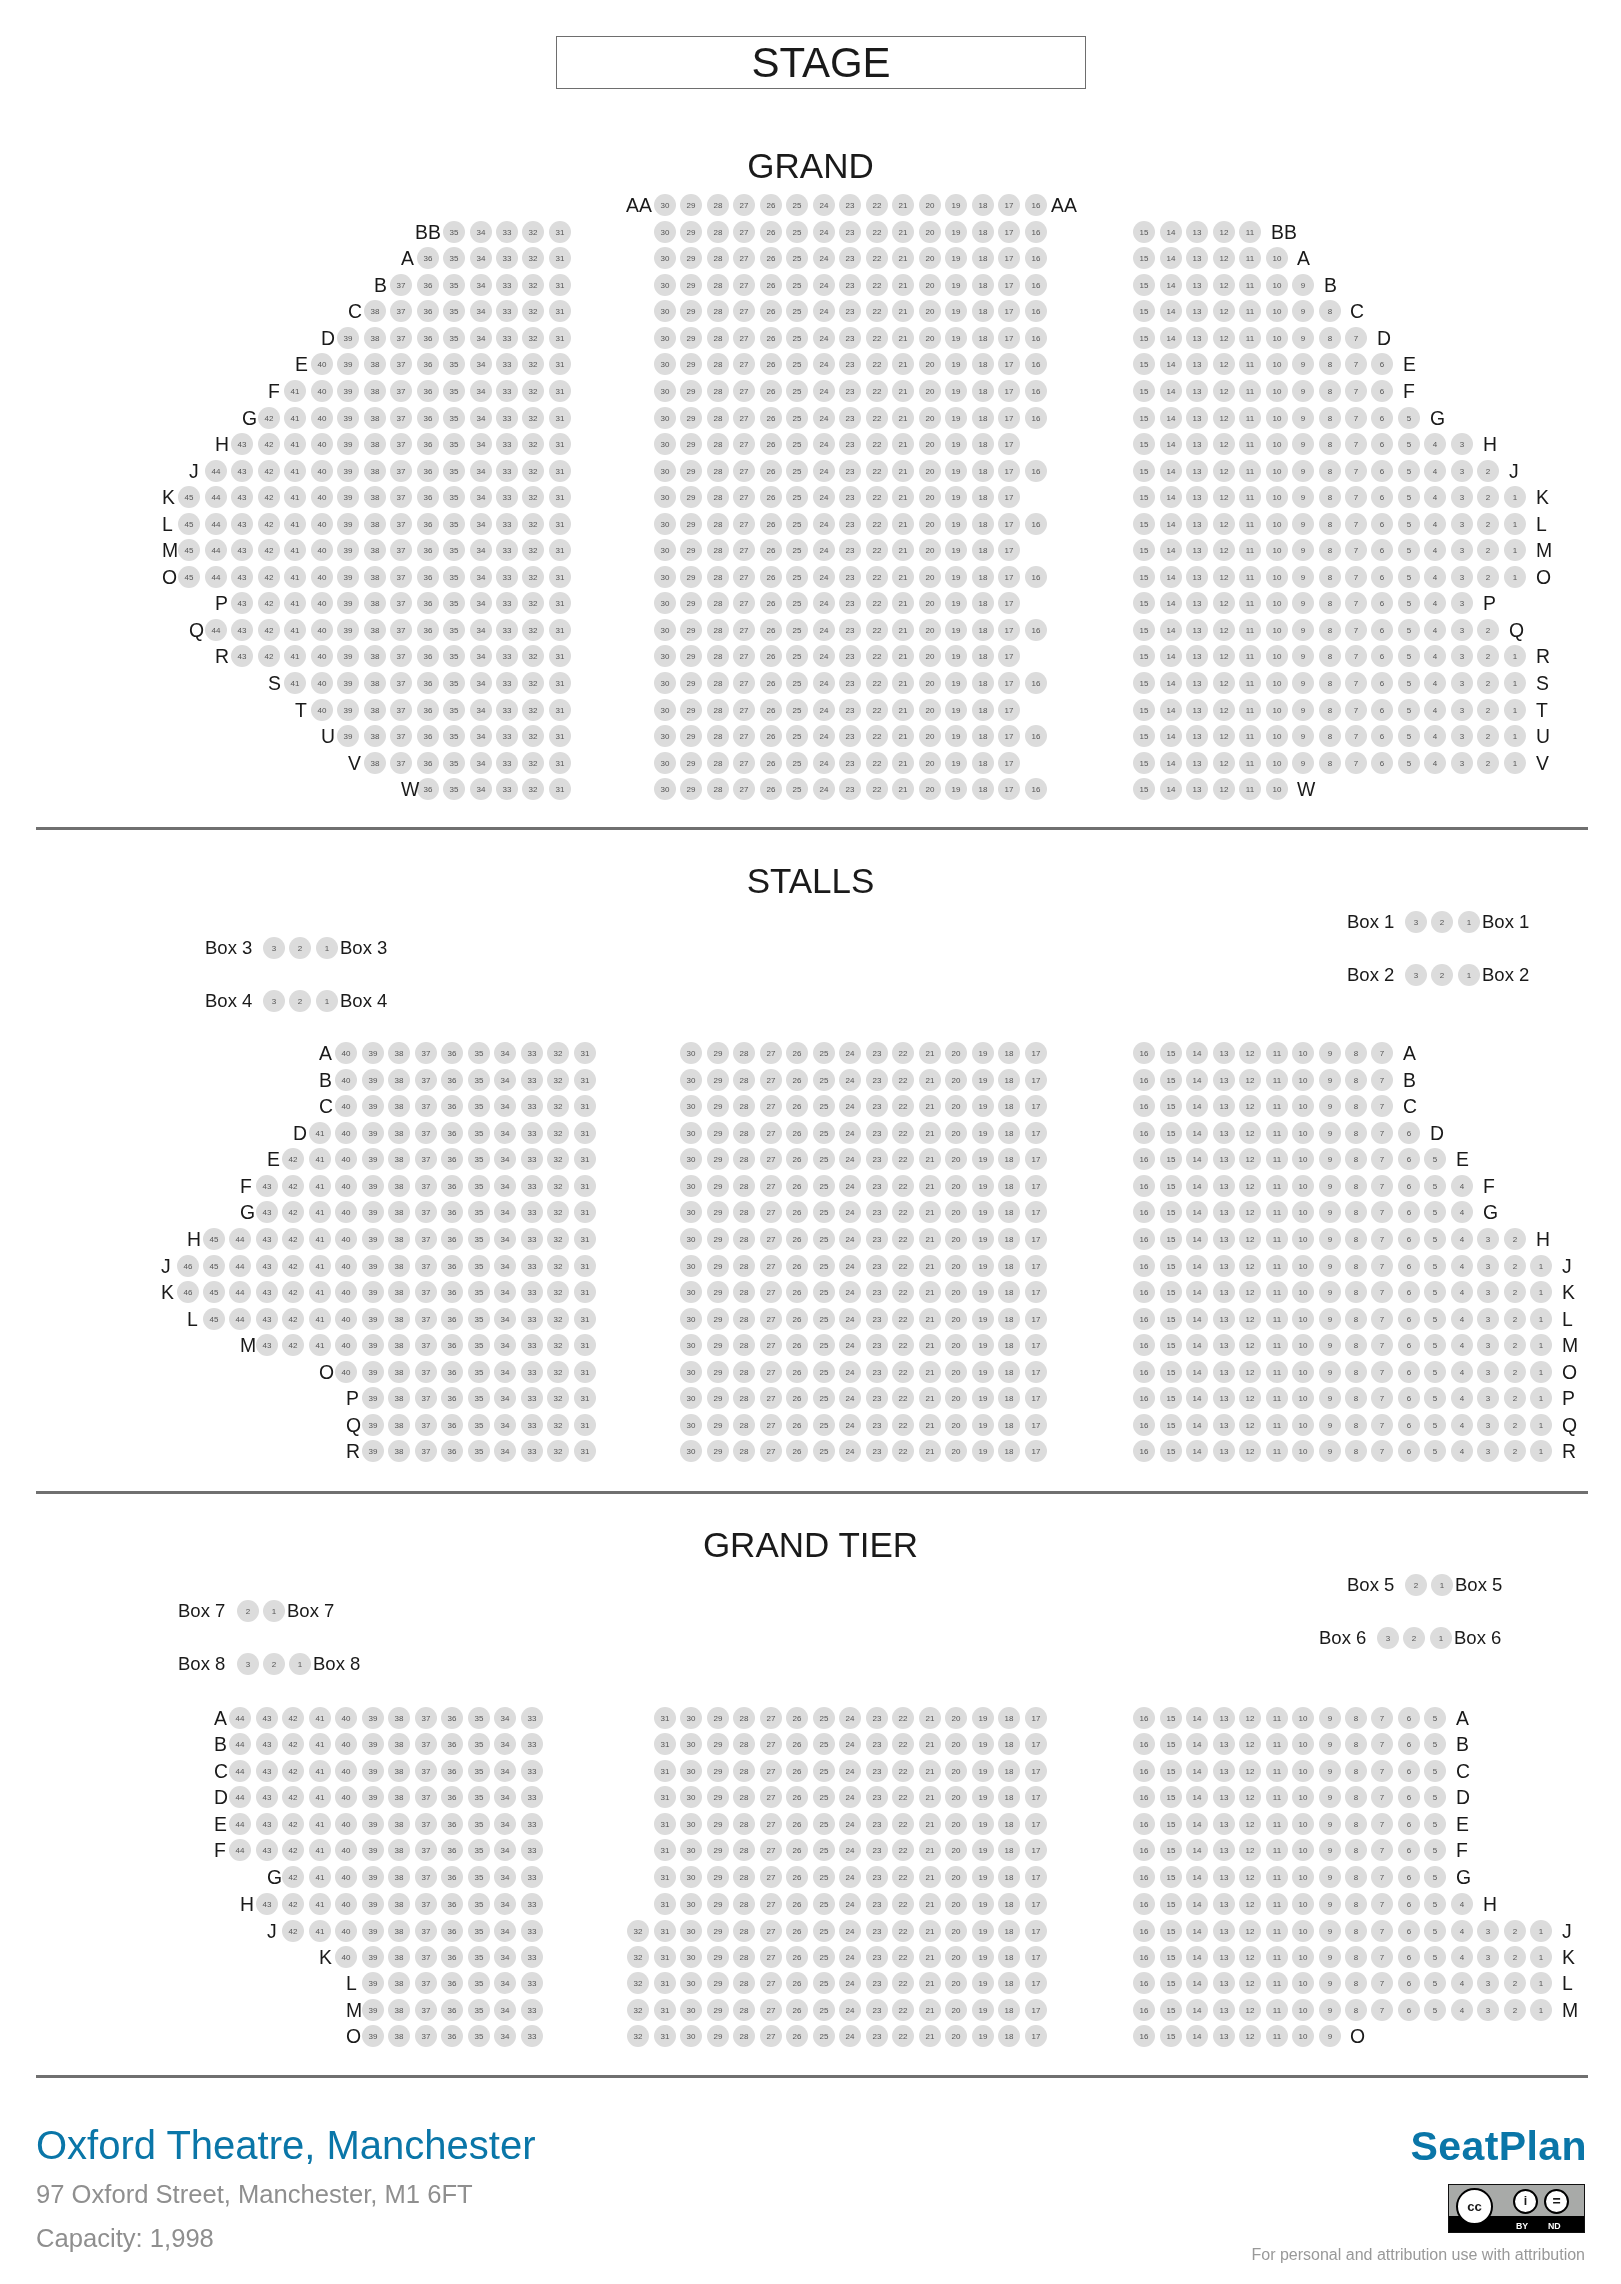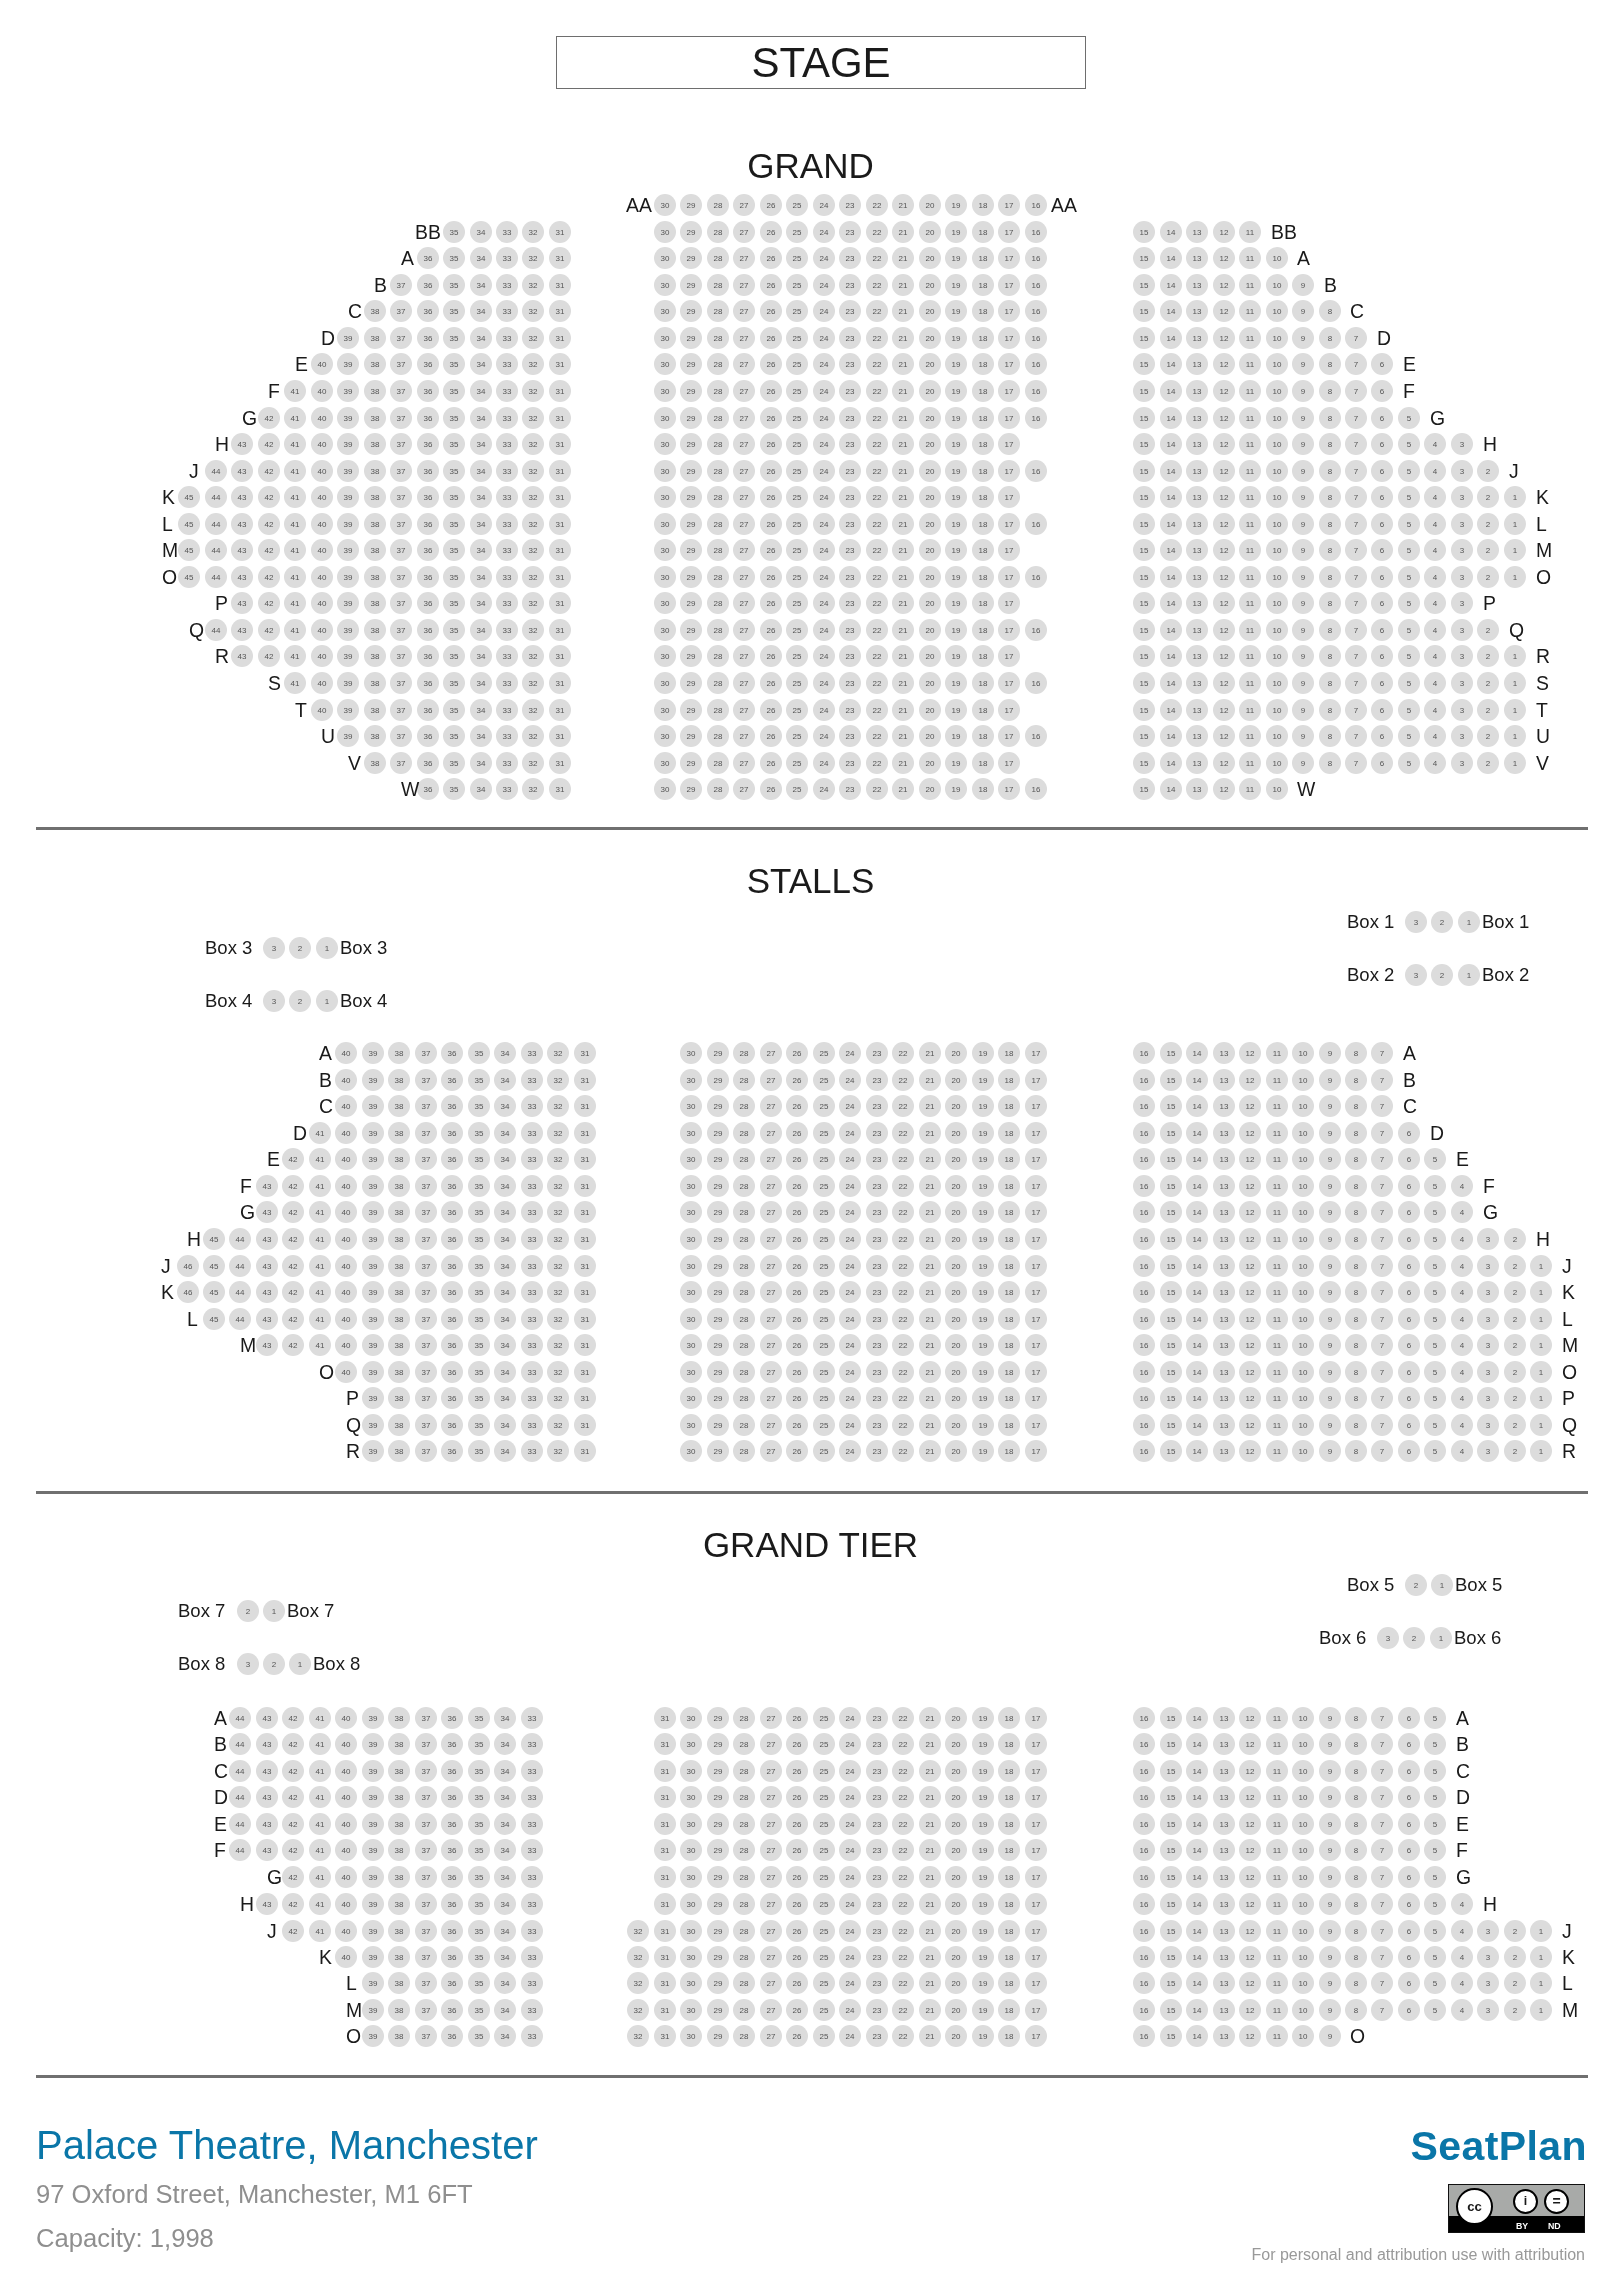--- a/index.html
+++ b/index.html
@@ -2148,21 +2148,21 @@
     <div class="seat" style="left: 237px; top: 1600px;">2</div>
     <div class="seat" style="left: 263px; top: 1600px;">1</div>
     <div class="boxlabel" style="left: 287px; top: 1600px;">Box 7</div>
     <div class="boxlabel" style="left: 178px; top: 1653px;">Box 8</div>
     <div class="seat" style="left: 237px; top: 1653px;">3</div>
     <div class="seat" style="left: 263px; top: 1653px;">2</div>
     <div class="seat" style="left: 289px; top: 1653px;">1</div>
     <div class="boxlabel" style="left: 313px; top: 1653px;">Box 8</div>
   </div>
 
-<div class="abs venue">Palace Theatre, Manchester</div>
+<div class="abs venue">Oxford Theatre, Manchester</div>
 <div class="abs addr">97 Oxford Street, Manchester, M1 6FT</div>
 <div class="abs cap">Capacity: 1,998</div>
 <div class="abs brand">SeatPlan</div>
 <div class="abs cc">
   <div class="cc-bar"></div>
   <div class="cc-circle" style="left:7px;top:2.6px;width:37px;height:37px;font-size:13.2px;">
       <span>cc</span>
     </div>
   <div class="cc-circle" style="left:64px;top:3.5px;width:25px;height:25px;font-size:12.4px;">i</div>
   <div class="cc-circle" style="left:95px;top:3.5px;width:25px;height:25px;font-size:14px;">=</div>

